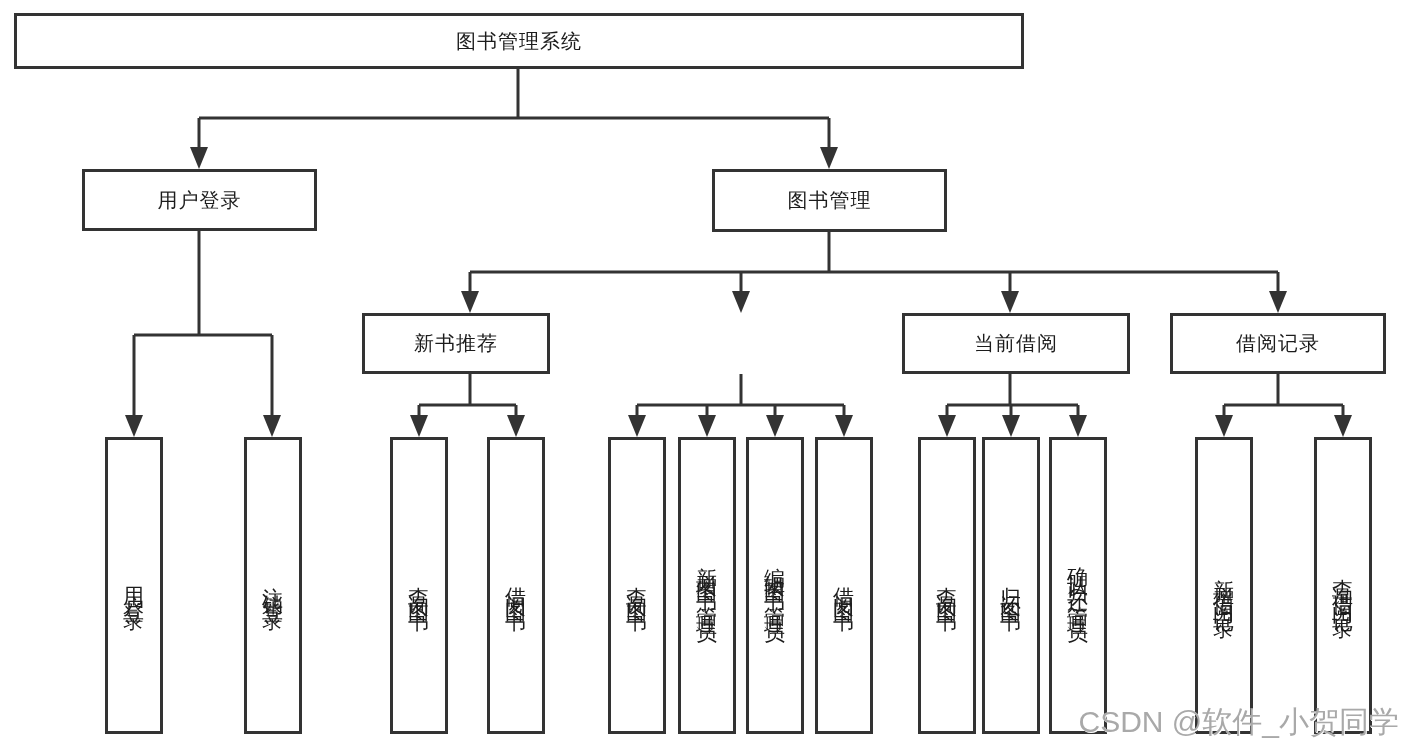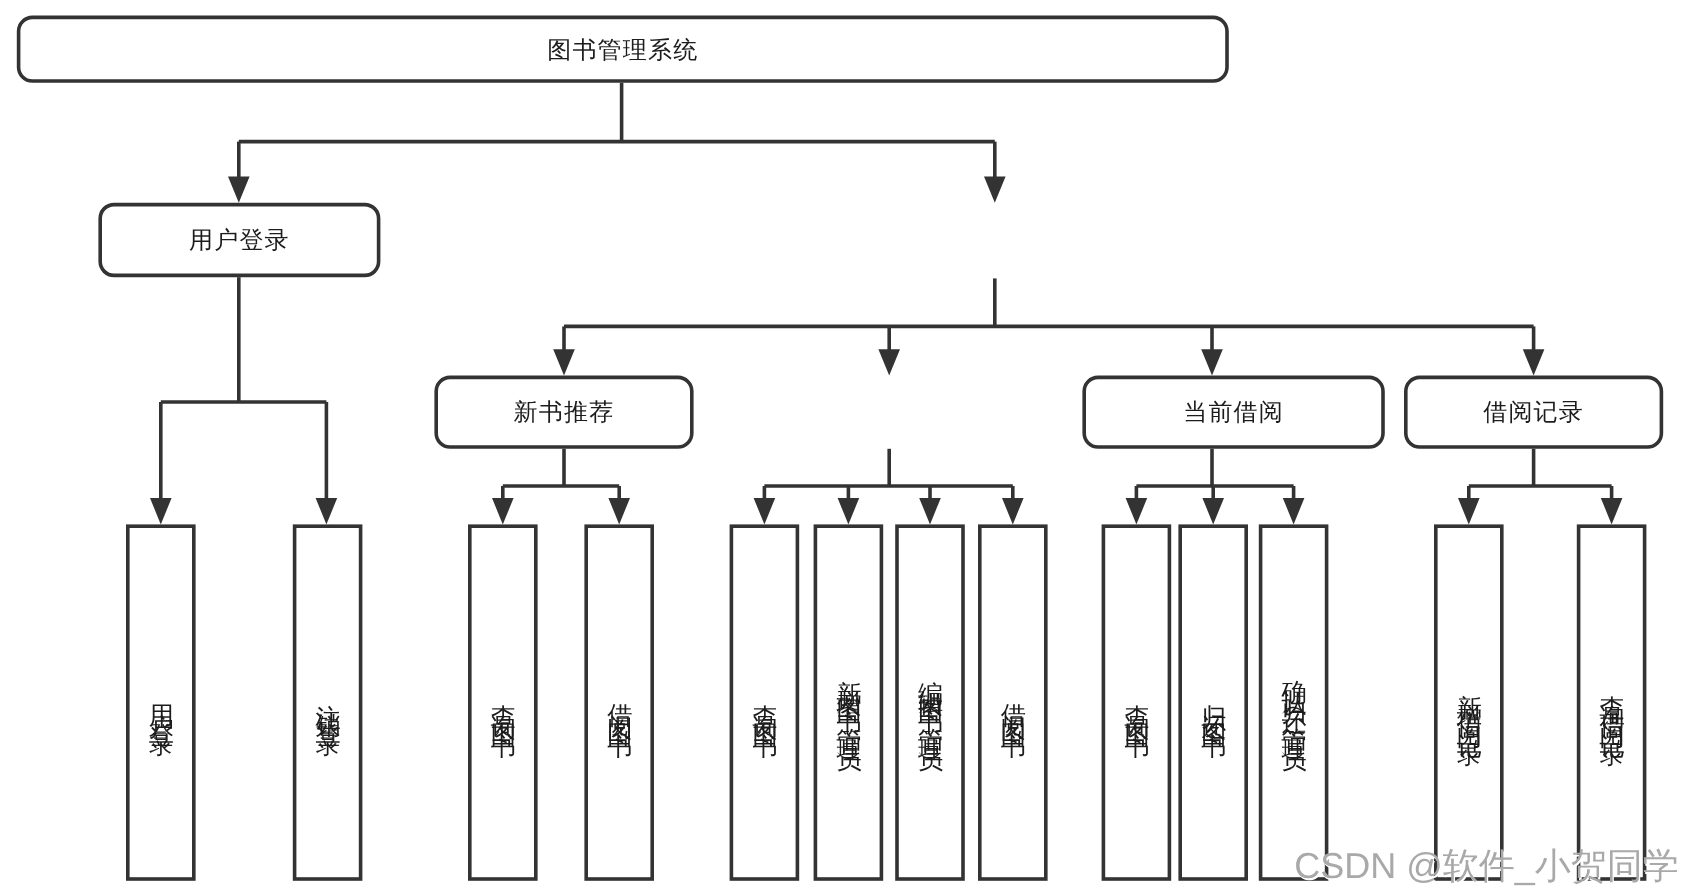--- a/index.html
+++ b/index.html
@@ -27,21 +27,20 @@
     background: #ffffff;
     display: flex;
     align-items: center;
     justify-content: center;
     color: #1c1c1c;
   }
   .node.hbox {
     font-size: 20px;
     letter-spacing: 1px;
     white-space: nowrap;
-    border-radius: 13px;
   }
   .node.vbox .vtext {
     writing-mode: vertical-rl;
     text-orientation: mixed;
     font-size: 21px;
     letter-spacing: 8px;
     line-height: 1;
     white-space: nowrap;
   }
   .watermark {
@@ -120,23 +119,24 @@
     <path d="M1224 405 H1343"></path>
     <path d="M1224 405 V417"></path>
     <polygon points="1215,415 1233,415 1224,437"></polygon>
     <path d="M1343 405 V417"></path>
     <polygon points="1334,415 1352,415 1343,437"></polygon>
   </svg>
 
   <div class="node hbox" style="left:14px; top:13px; width:1010px; height:56px;">图书管理系统</div>
 
   <div class="node hbox" style="left:82px; top:169px; width:235px; height:62px;">用户登录</div>
+  <div class="node hbox" style="left:712px; top:169px; width:235px; height:63px;">图书管理</div>
 
-  <div class="node hbox" style="left:362px; top:313px; width:216px; height:61px;">新书推荐</div>
-  <div class="node hbox" style="left:902px; top:313px; width:252px; height:61px;">当前借阅</div>
+  <div class="node hbox" style="left:362px; top:313px; width:188px; height:61px;">新书推荐</div>
+  <div class="node hbox" style="left:902px; top:313px; width:228px; height:61px;">当前借阅</div>
   <div class="node hbox" style="left:1170px; top:313px; width:216px; height:61px;">借阅记录</div>
 
   <div class="node vbox" style="left:105px; top:437px; width:58px; height:297px;">
     <span class="vtext">用户登录</span>
   </div>
   <div class="node vbox" style="left:244px; top:437px; width:58px; height:297px;">
     <span class="vtext">注销登录</span>
   </div>
 
   <div class="node vbox" style="left:390px; top:437px; width:58px; height:297px;">

